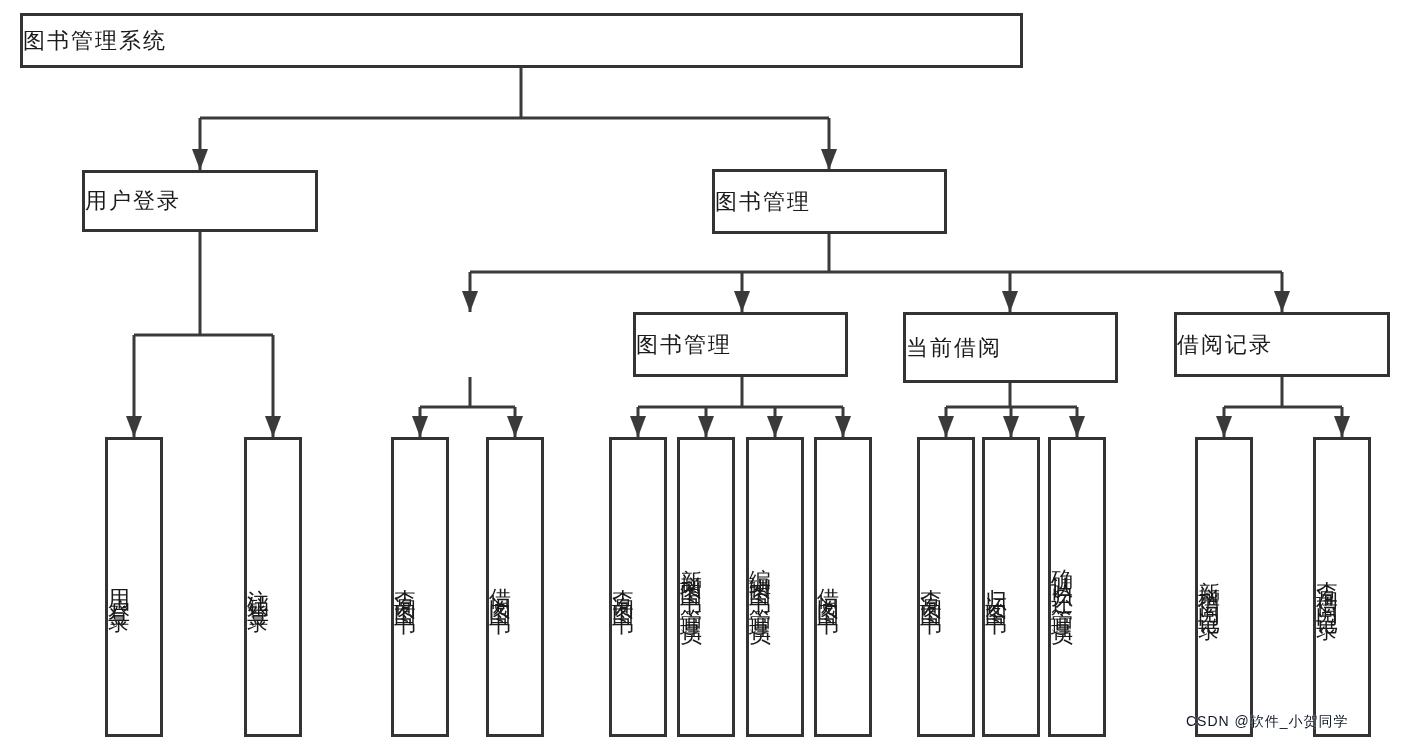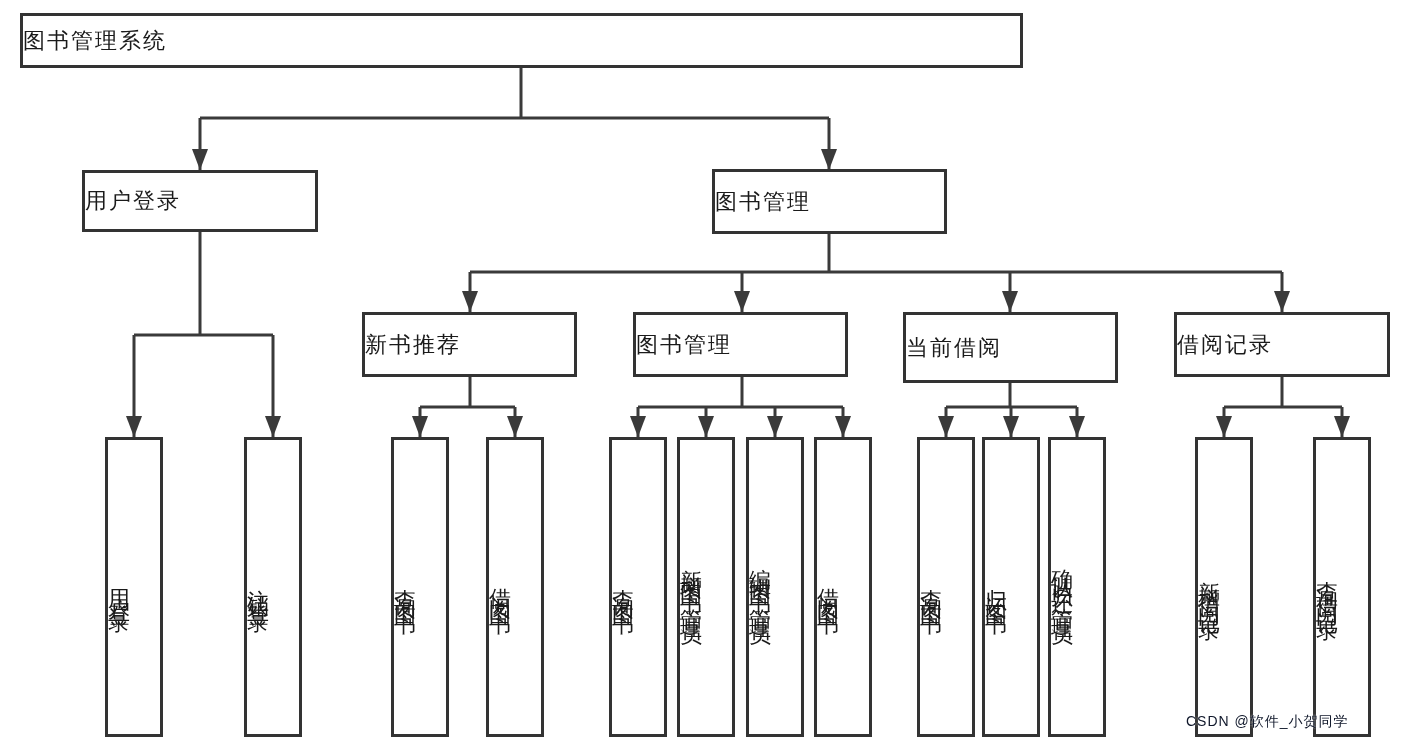--- a/index.html
+++ b/index.html
@@ -66,23 +66,20 @@
     <span>图书管理系统</span>
   </div>
 
   <div class="box h" style="left:82px;top:170px;width:236px;height:62px">
     <span>用户登录</span>
   </div>
   <div class="box h" style="left:712px;top:169px;width:235px;height:65px">
     <span>图书管理</span>
   </div>
 
-  <div class="box h" style="left:362px;top:312px;width:215px;height:65px">
-    <span>新书推荐</span>
-  </div>
   <div class="box h" style="left:633px;top:312px;width:215px;height:65px">
     <span>图书管理</span>
   </div>
   <div class="box h" style="left:903px;top:312px;width:215px;height:71px">
     <span>当前借阅</span>
   </div>
   <div class="box h" style="left:1174px;top:312px;width:216px;height:65px">
     <span>借阅记录</span>
   </div>
 

